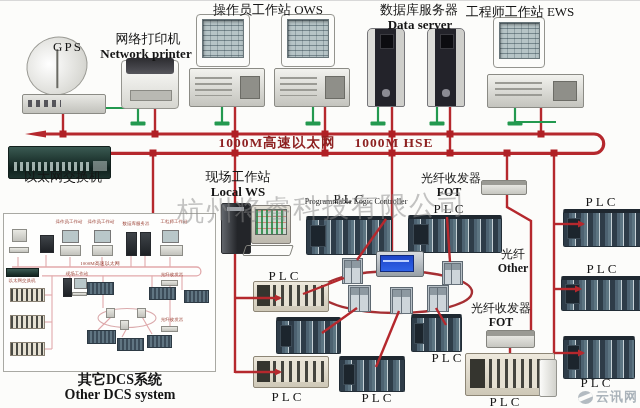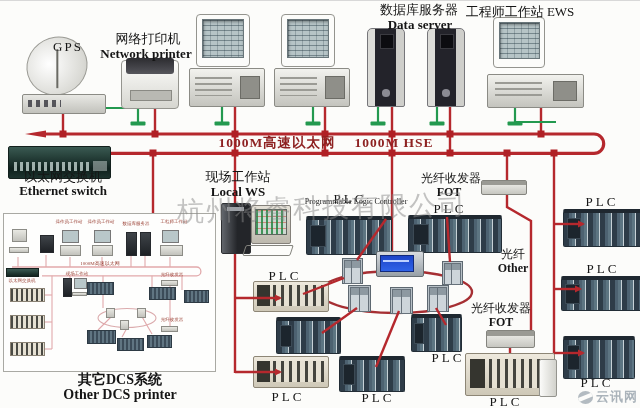--- a/index.html
+++ b/index.html
@@ -221,41 +221,41 @@
       <polygon points="585,223 578,219.5 578,226.5" fill="#b5282d"></polygon>
       <polygon points="582,288 575,284.5 575,291.5" fill="#b5282d"></polygon>
       <polygon points="585,352 578,348.5 578,355.5" fill="#b5282d"></polygon>
       <polygon points="282,297 275,293.5 275,300.5" fill="#b5282d"></polygon>
       <polygon points="282,371 275,367.5 275,374.5" fill="#b5282d"></polygon>
     </svg>
 
   <div class="lbl" style="left:68px;top:39px;letter-spacing:2px;">GPS</div>
   <div class="lbl" style="left:148px;top:31px;">网络打印机</div>
   <div class="lbl b" style="left:146px;top:46px;">Network printer</div>
+  <div class="lbl" style="left:268px;top:2px;">操作员工作站  OWS</div>
   <div class="lbl" style="left:419px;top:2px;">数据库服务器</div>
   <div class="lbl b" style="left:420px;top:17px;">Data server</div>
   <div class="lbl" style="left:520px;top:4px;">工程师工作站  EWS</div>
 
   <div class="lbl busred" style="left:326px;top:135px;">1000M高速以太网　 1000M HSE</div>
 
   <div class="lbl" style="left:63px;top:169px;">以太网交换机</div>
-  <div class="lbl b" style="left:63px;top:183px;">Ethernet switch</div>
   <div class="lbl" style="left:238px;top:169px;">现场工作站</div>
   <div class="lbl b" style="left:238px;top:184px;">Local WS</div>
   <div class="lbl s8" style="left:356px;top:197px;">Programmable Logic Controller</div>
 
   <div class="lbl s12" style="left:451px;top:171px;">光纤收发器</div>
   <div class="lbl s12 b" style="left:449px;top:185px;">FOT</div>
   <div class="lbl s12" style="left:513px;top:247px;text-align:center;">光纤</div>
   <div class="lbl s12 b" style="left:513px;top:261px;">Other</div>
   <div class="lbl s12" style="left:501px;top:301px;">光纤收发器</div>
   <div class="lbl s12 b" style="left:501px;top:315px;">FOT</div>
 
   <div class="lbl s14 b" style="left:120px;top:371px;">其它DCS系统</div>
-  <div class="lbl s14 b" style="left:120px;top:386px;">Other DCS printer</div>
+  <div class="lbl s14 b" style="left:120px;top:386px;">Other DCS system</div>
   <div class="mini-lbl" style="left:100px;top:260px;font-size:5px;">1000M高速以太网</div>
 
   <div class="wm">杭州将睿科技有限公司</div>
   <div class="logo">
     <span class="swoosh"></span>
     <span class="logotxt">云讯网</span>
   </div>
 <div class="lbl plcl" style="left: 350px; top: 191px;">PLC</div>
     <div class="lbl plcl" style="left: 450px; top: 201px;">PLC</div>
     <div class="lbl plcl" style="left: 602px; top: 194px;">PLC</div>

